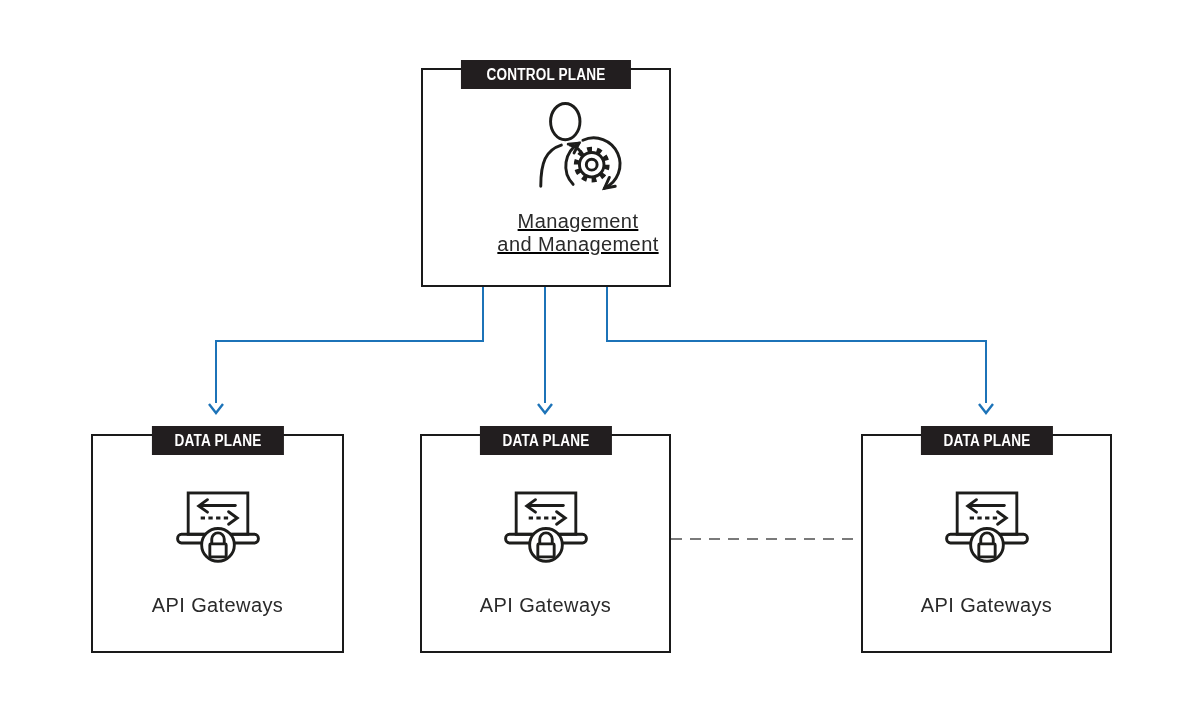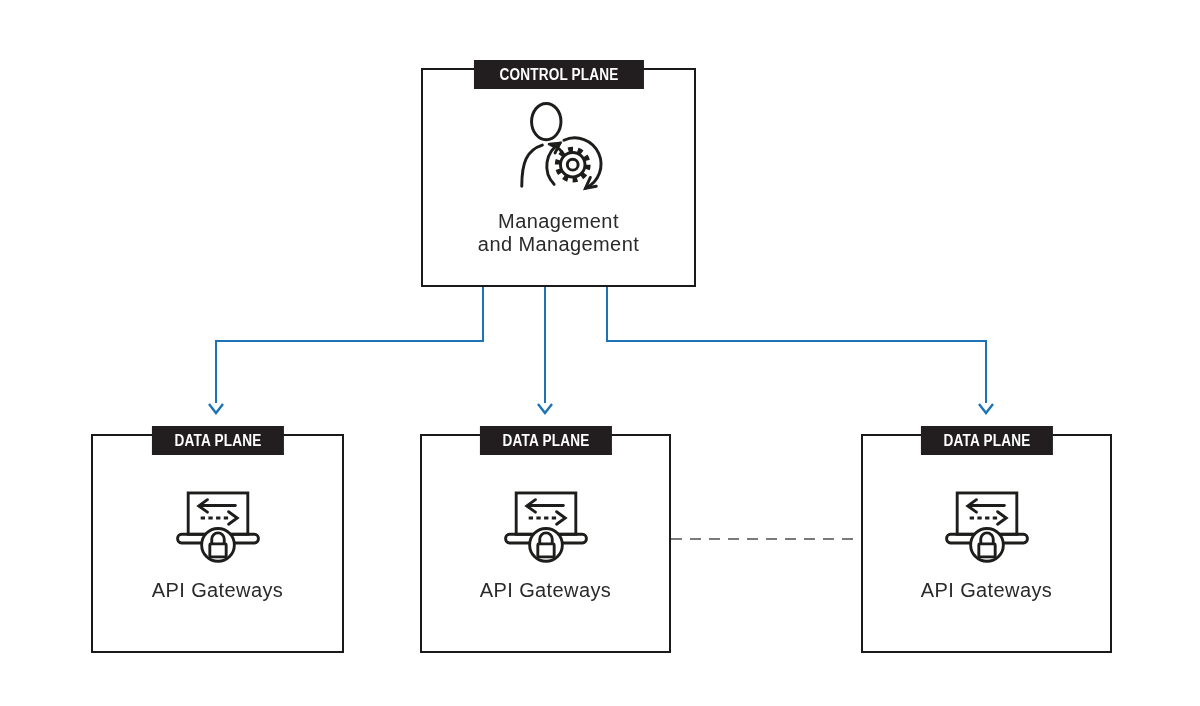--- a/index.html
+++ b/index.html
@@ -47,31 +47,31 @@
   .badge span{
     display:inline-block;
     transform:scaleX(0.85);
     transform-origin:center;
     letter-spacing:0.2px;
   }
   .plane-content{
     display:flex;flex-direction:column;align-items:center;
     width:100%;height:100%;
   }
-  .control .plane-content{padding-top:30px;}
+  .control .plane-content{padding-top:30px;padding-left:32px;}
   .dataplane .plane-content{padding-top:54px;}
   .plane-label{
     color:var(--text);
     font-size:20px;
     letter-spacing:0.4px;
     text-align:center;
     line-height:23px;
   }
   .control .plane-label{margin-top:8px;}
-  .dataplane .plane-label{margin-top:10px;}
+  .dataplane .plane-label{margin-top:25px;}
 
   .icon{display:block;}
   .icon .ln{stroke:var(--ink);stroke-width:3;fill:none;stroke-linecap:round;}
   .icon .ln-sq{stroke:var(--ink);stroke-width:3;fill:none;}
   .icon .fill-w{fill:#fff;}
   .gear-teeth{stroke:var(--ink);stroke-width:6.5;fill:none;stroke-dasharray:4.7 4.7;}
   .dashed-ln{stroke:var(--ink);stroke-width:3;fill:none;stroke-dasharray:4.5 3.5;}
   .thick{stroke-width:3.5;}
 </style>
 </head>
@@ -82,21 +82,21 @@
   <svg class="connectors" viewBox="0 0 1200 706" xmlns="http://www.w3.org/2000/svg">
     <path class="connector" d="M483,287 L483,341 L216,341 L216,403"></path>
     <path class="arrowhead" d="M209,404 L216,413 L223,404"></path>
     <path class="connector" d="M545,287 L545,403"></path>
     <path class="arrowhead" d="M538,404 L545,413 L552,404"></path>
     <path class="connector" d="M607,287 L607,341 L986,341 L986,403"></path>
     <path class="arrowhead" d="M979,404 L986,413 L993,404"></path>
     <path class="dashed-link" d="M671,539 L861,539"></path>
   </svg>
 
-  <div class="plane control" style="left:421px;top:68px;width:275px;height:219px;">
+  <div class="plane control" style="left:421px;top:68px;width:250px;height:219px;text-decoration:underline;">
     <div class="badge">
       <span>CONTROL PLANE</span>
     </div>
     <div class="plane-content">
       <svg class="icon" width="98" height="102" viewBox="0 0 100 104" xmlns="http://www.w3.org/2000/svg">
 
         <ellipse class="ln" cx="37" cy="22" rx="15" ry="18.5"></ellipse>
         <path class="ln" d="M12,88 C12,64 17,51 33,46"></path>
         <path class="ln" d="M42,46 C47,47.5 50,49 52,52"></path>
 

